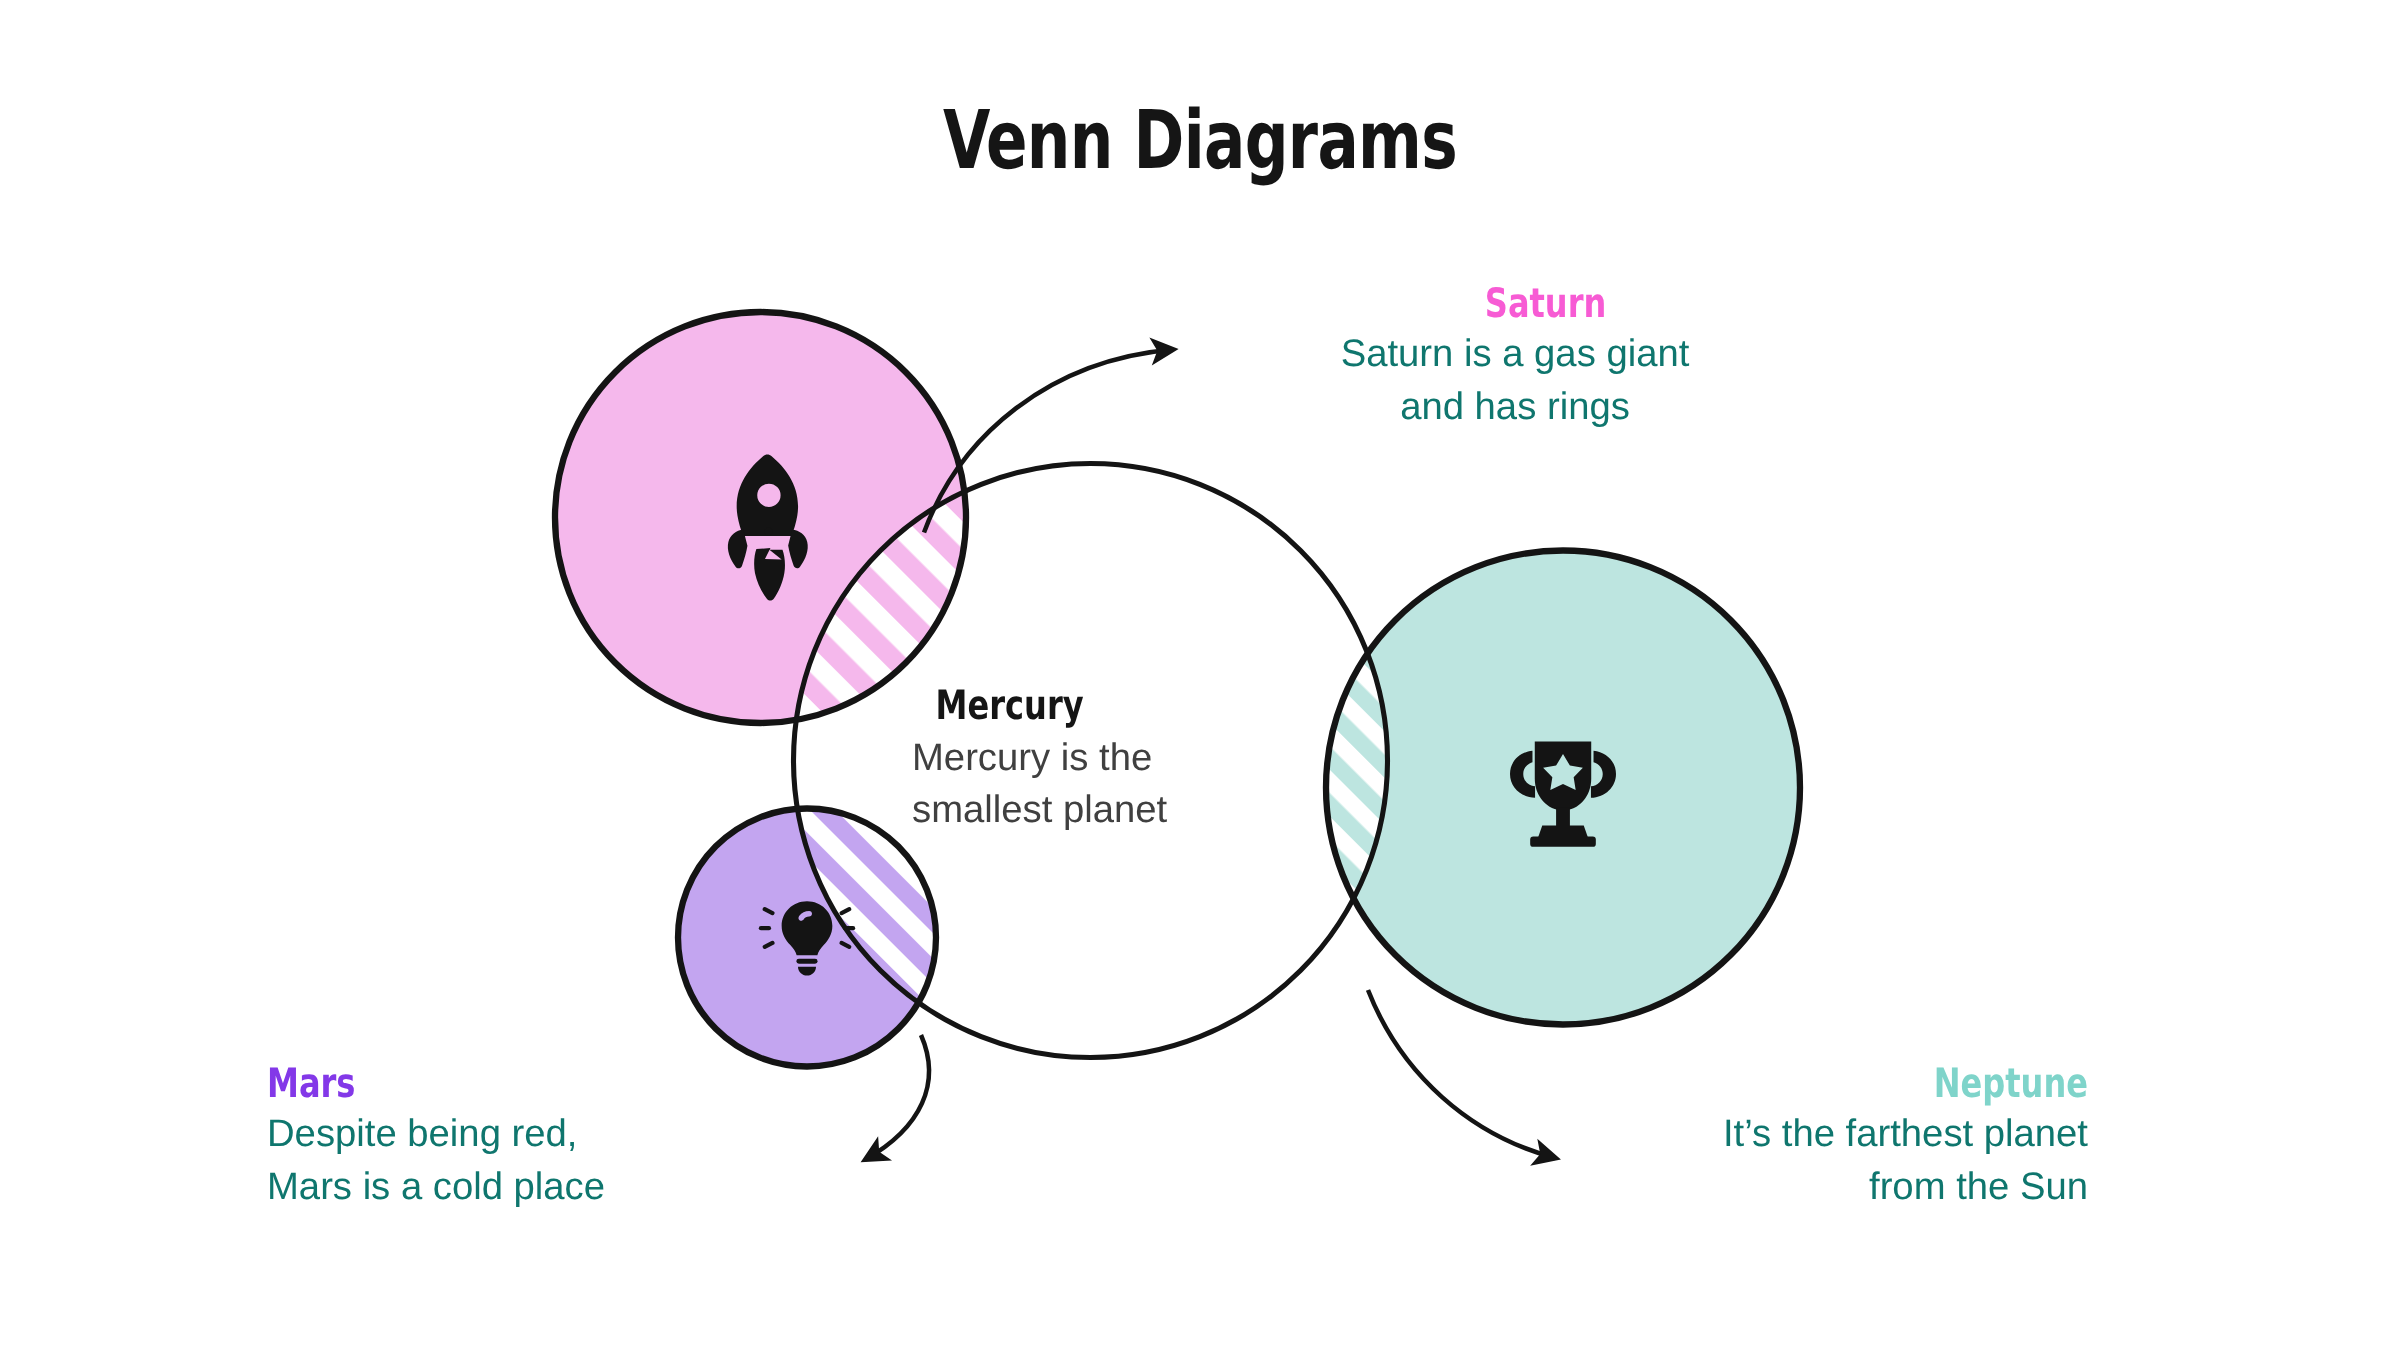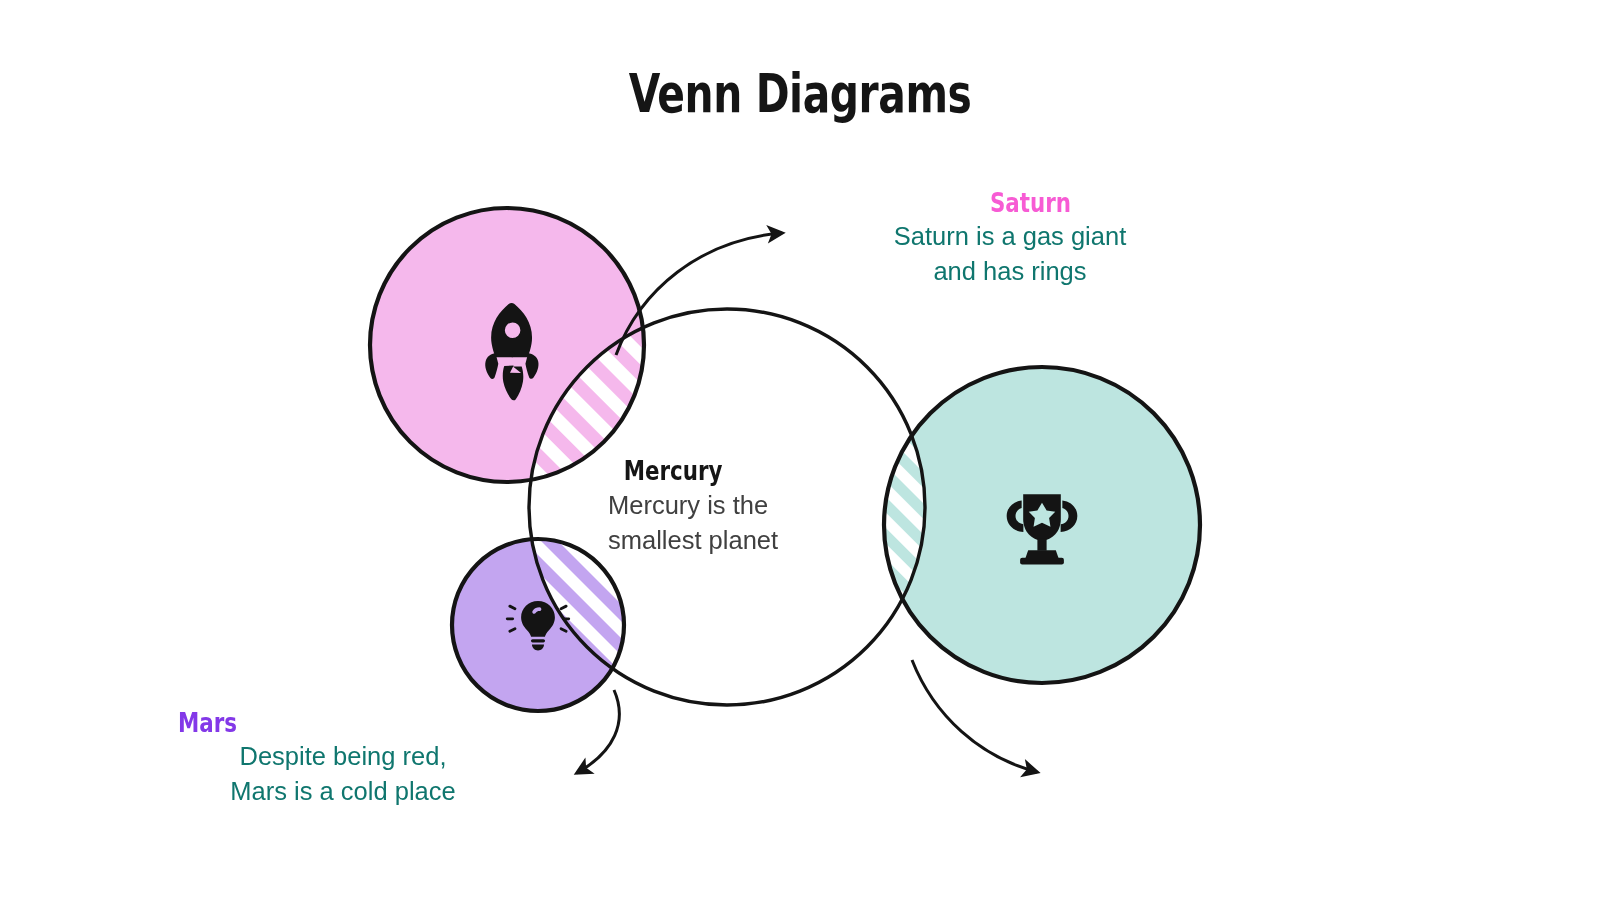--- a/index.html
+++ b/index.html
@@ -222,24 +222,29 @@
                L 21.6 16.4 Z"></path>
     </g>
   </svg>
 
   <div class="callout align-right" id="callout-saturn">
     <div class="name" style="color:#F75BD4">Saturn</div>
     <div class="desc">Saturn is a gas giant
 and has rings</div>
   </div>
 
+  <div class="callout align-right" id="callout-neptune">
+    <div class="name" style="color:#7FD4CA">Neptune</div>
+    <div class="desc">It’s the farthest planet
+from the Sun</div>
+  </div>
 
   <div class="callout align-left" id="callout-mars">
     <div class="name" style="color:#8338E8">Mars</div>
-    <div class="desc" style="text-align:center">Despite being red,
+    <div class="desc" style="text-align:left">Despite being red,
 Mars is a cold place</div>
   </div>
 
   <div id="callout-mercury">
     <div class="name">Mercury</div>
     <div class="desc">Mercury is the
 smallest planet</div>
   </div>
 
 </div>

